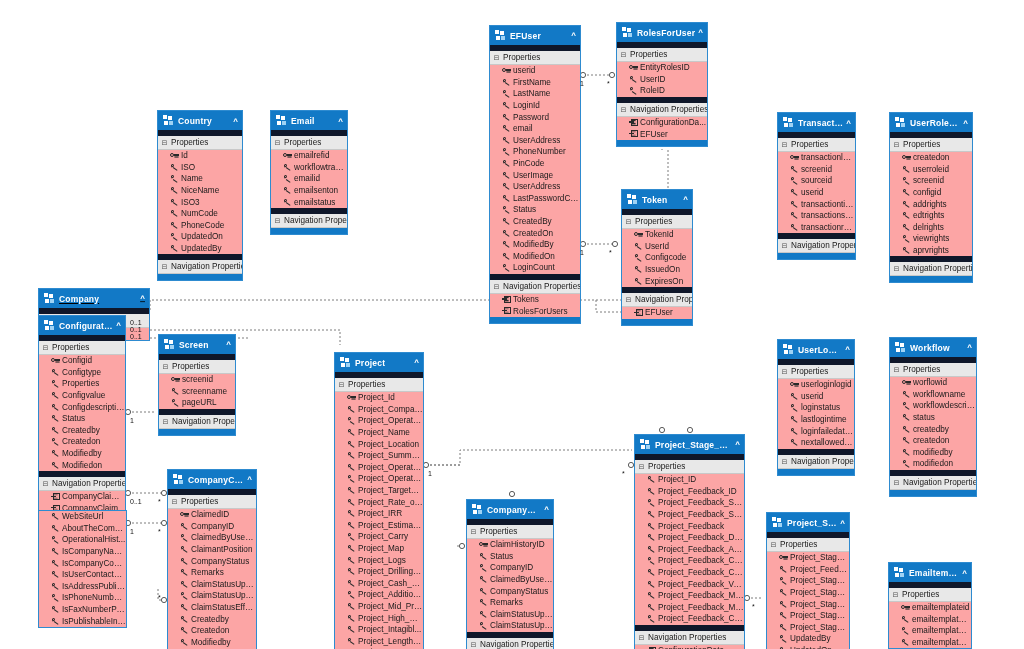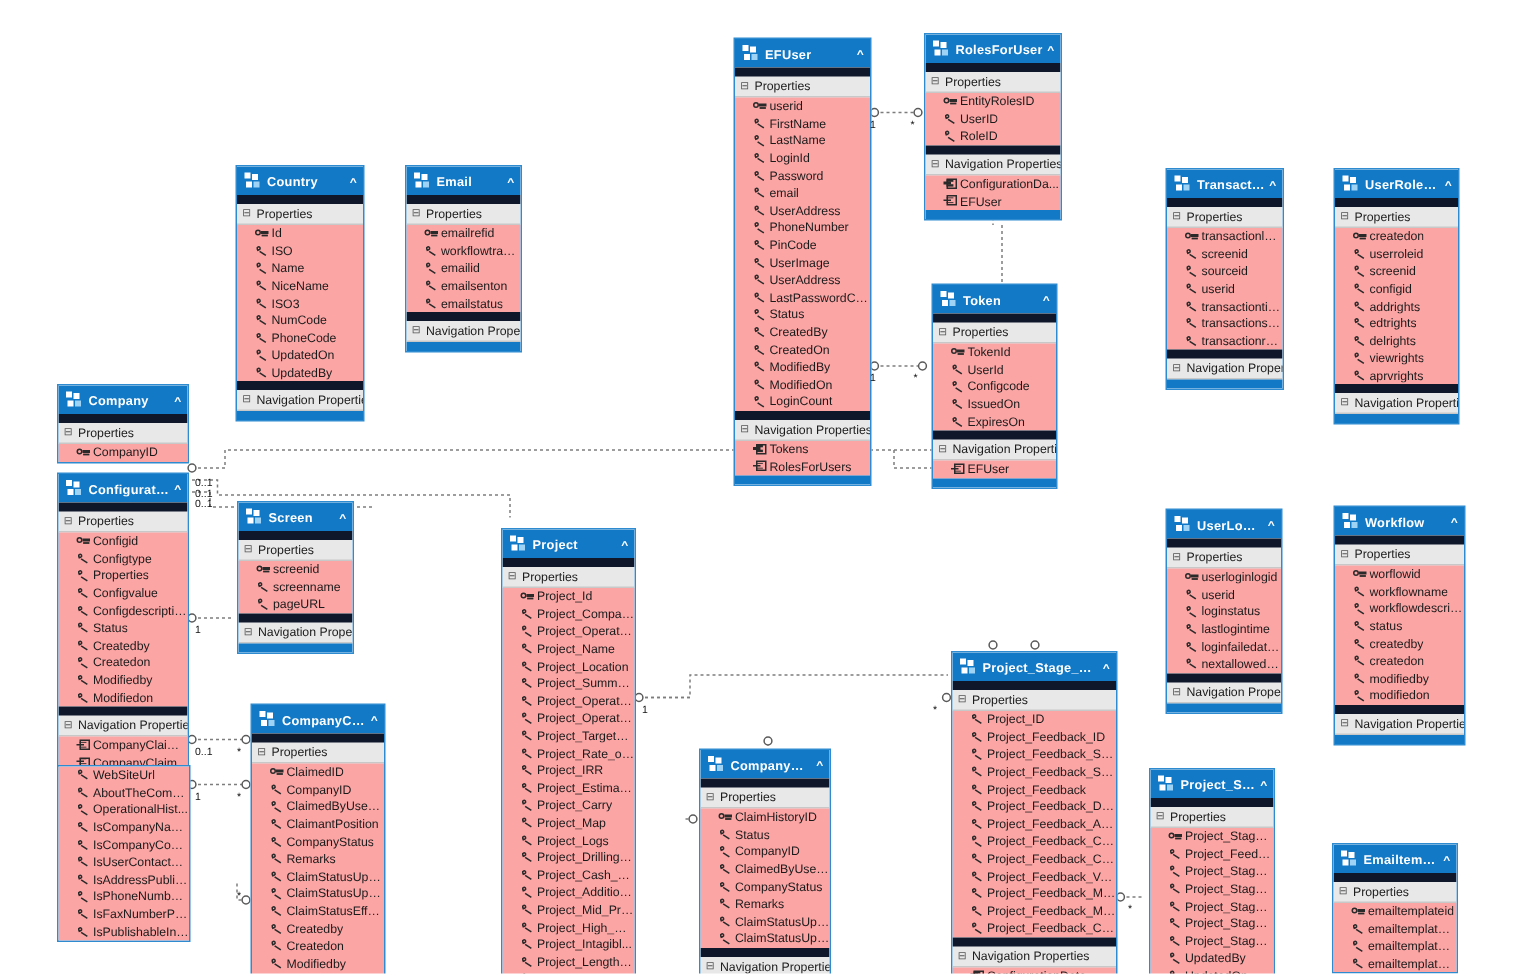--- a/index.html
+++ b/index.html
@@ -399,21 +399,21 @@
             <span class="gl nav"></span>
             <span class="lbl">ConfigurationDa...</span>
           </div>
           <div class="row">
             <span class="gl nav"></span>
             <span class="lbl">EFUser</span>
           </div>
         </div>
         <div class="ent-footer"></div>
       </div>
-      <div class="entity" style="left: 621px; top: 189px; width: 84px;">
+      <div class="entity" style="left: 621px; top: 189px; width: 72px;">
         <div class="ent-header">
           <span class="hdr-icon">
             <i class="a"></i>
             <i class="b"></i>
             <i class="c"></i>
             <i class="d"></i>
           </span>
           <span class="title">Token</span>
           <span class="chev">˄</span>
         </div>
@@ -558,21 +558,21 @@
             <span class="gl prop"></span>
             <span class="lbl">aprvrights</span>
           </div>
         </div>
         <div class="sect">
           <span class="tgl">⊟</span>
           <span>Navigation Properties</span>
         </div>
         <div class="ent-footer"></div>
       </div>
-      <div class="entity" style="left: 38px; top: 256px; width: 88px;">
+      <div class="entity" style="left: 38px; top: 288px; width: 112px; text-decoration: underline;">
         <div class="ent-header">
           <span class="hdr-icon">
             <i class="a"></i>
             <i class="b"></i>
             <i class="c"></i>
             <i class="d"></i>
           </span>
           <span class="title">Company</span>
           <span class="chev">˄</span>
         </div>

